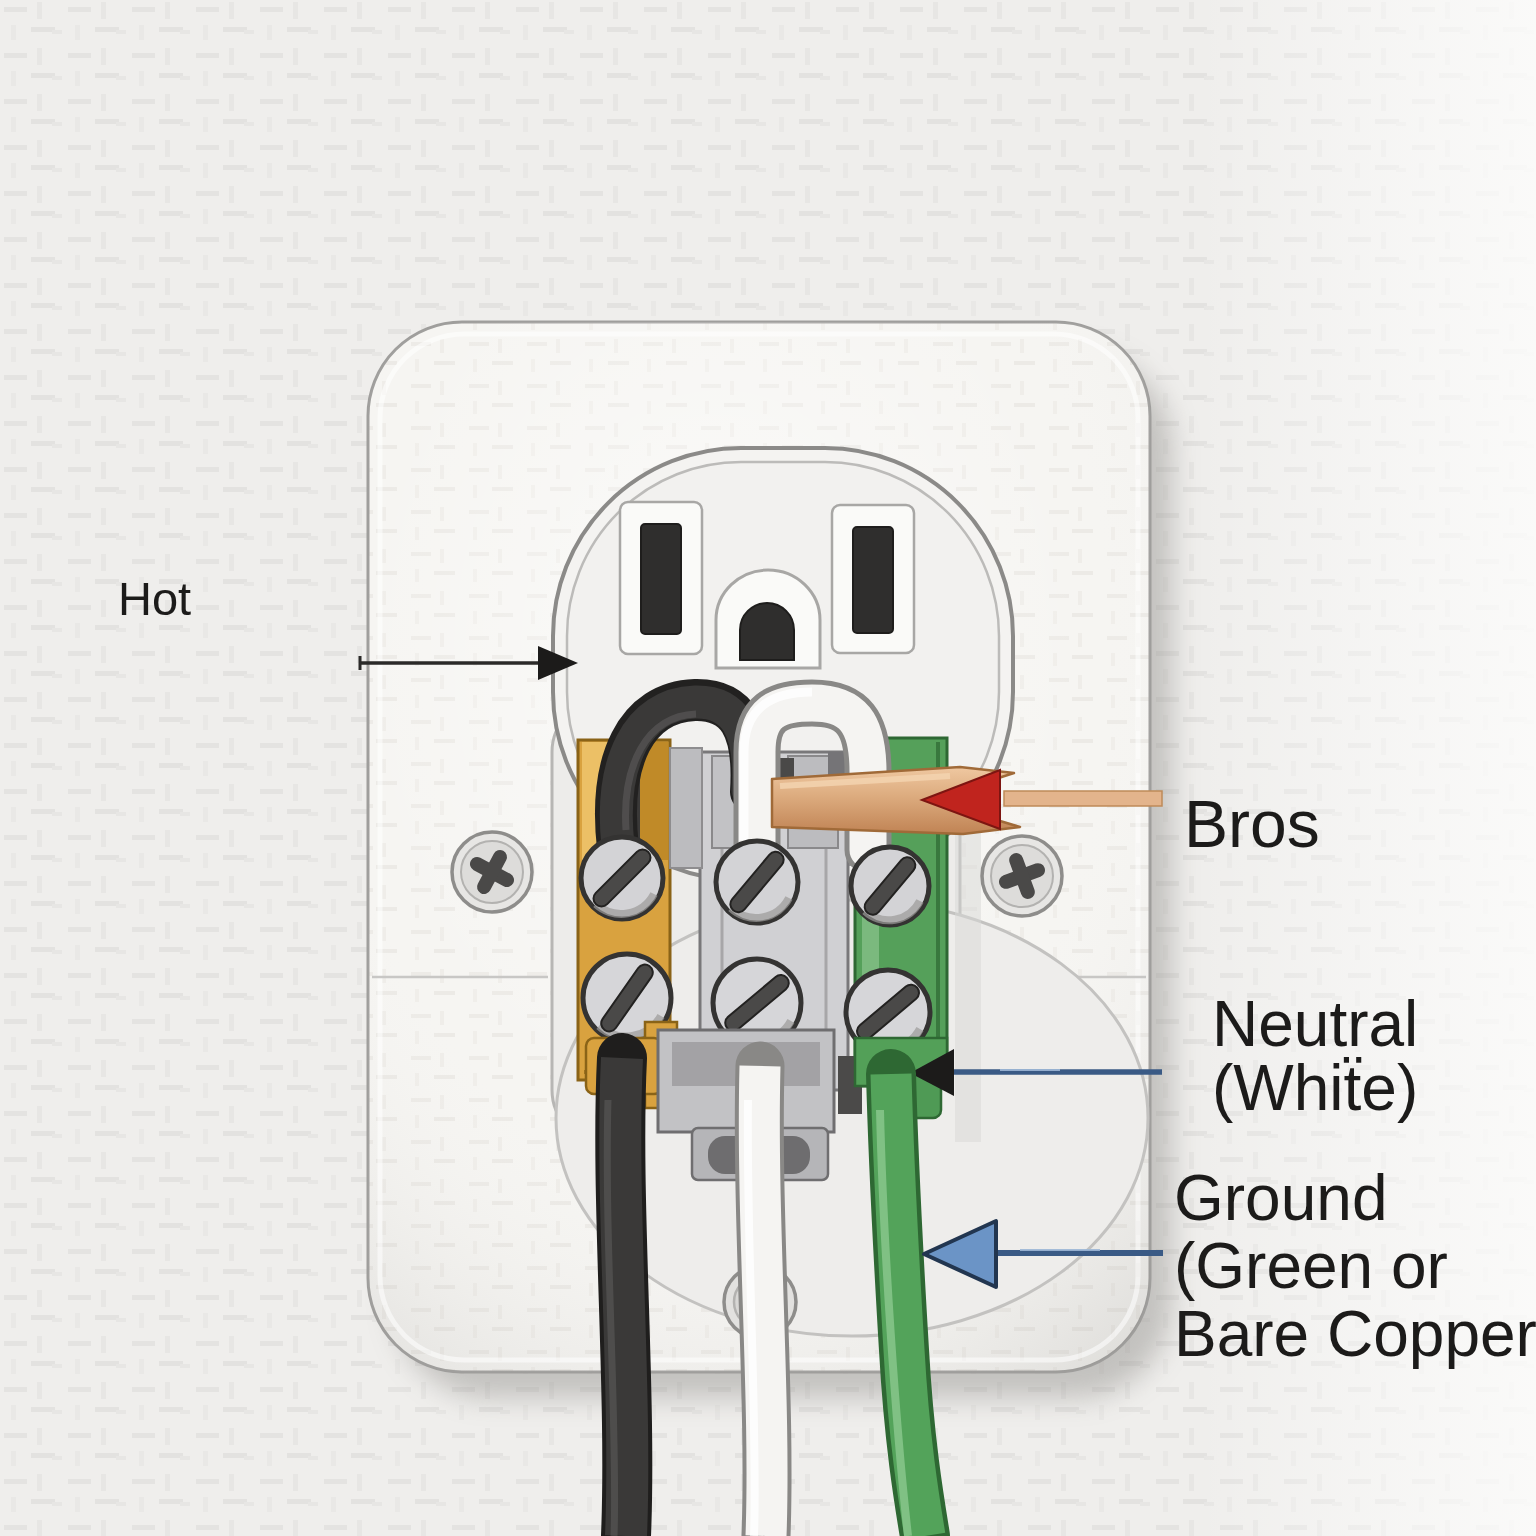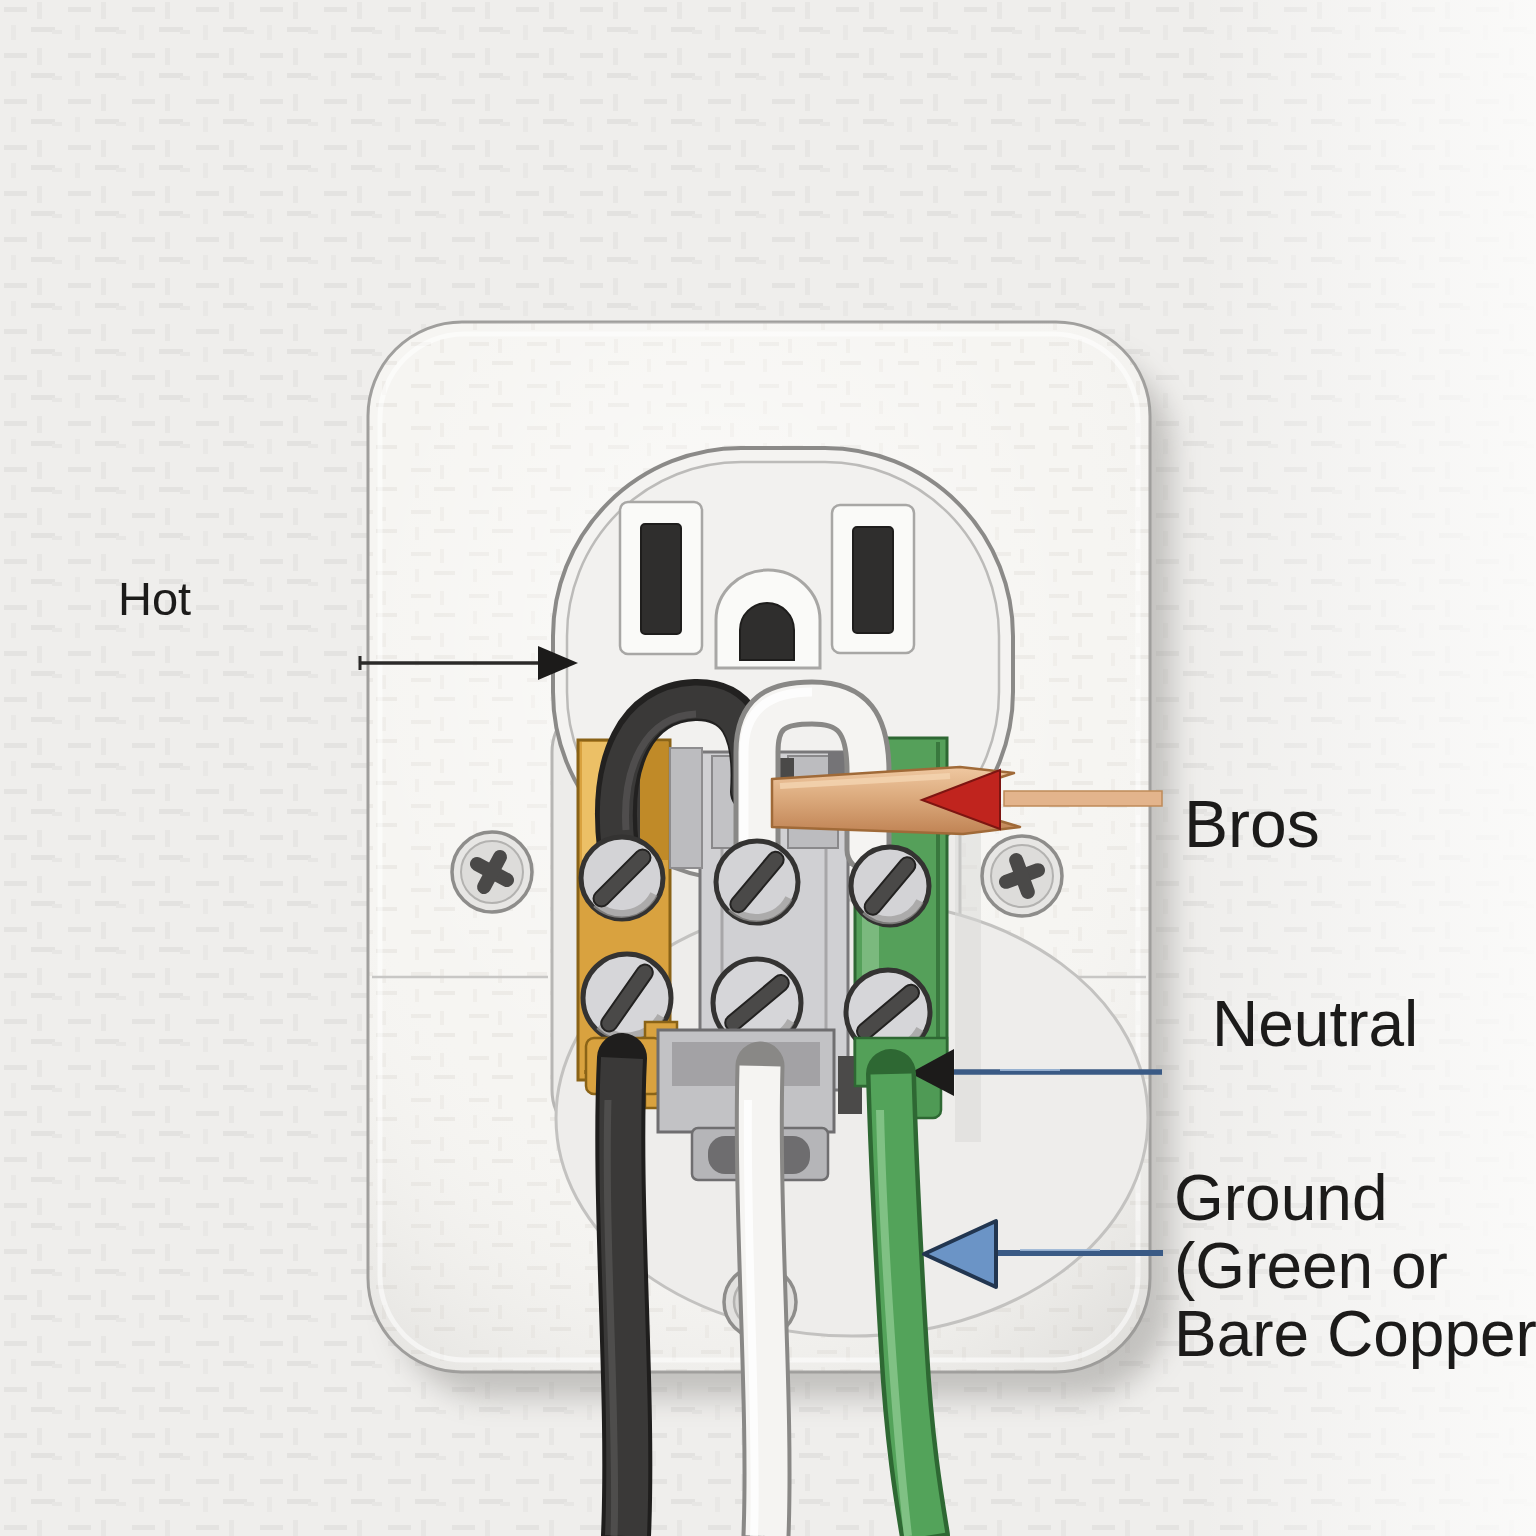--- a/index.html
+++ b/index.html
@@ -258,19 +258,20 @@
 <div class="label label-hot">
   <div>Hot</div>
 </div>
 
 <div class="label label-bros">
   <div>Bros</div>
 </div>
 
 <div class="label label-neutral">
   <div>Neutral</div>
+  <div>(Whiẗe)</div>
 </div>
 
 <div class="label label-ground">
   <div>Ground</div>
   <div>(Green or</div>
   <div>Bare Copper)</div>
 </div>
 
 </body></html>

